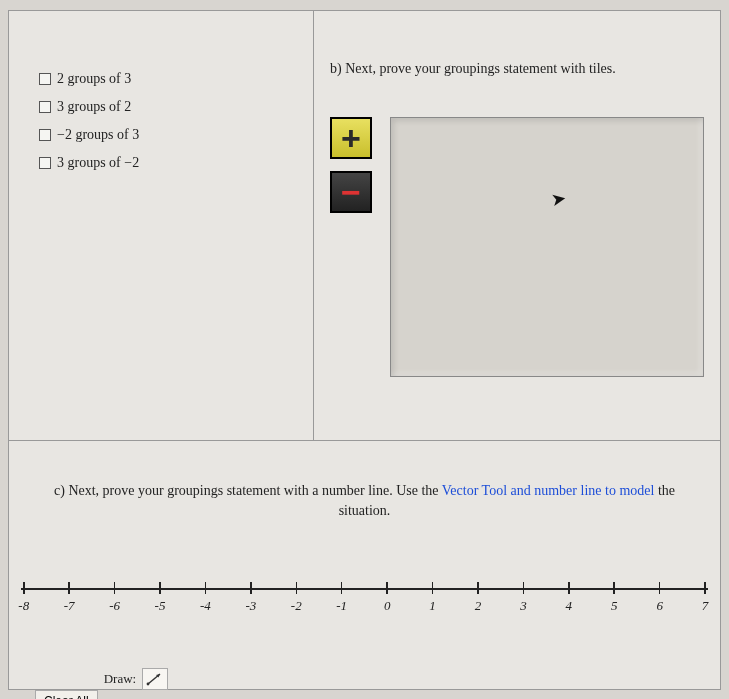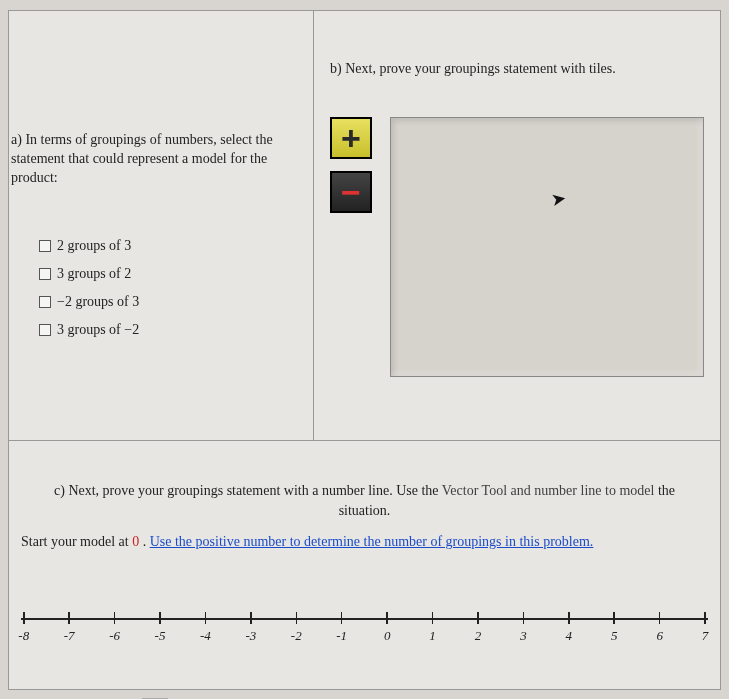--- a/index.html
+++ b/index.html
@@ -114,21 +114,21 @@
   .section-c {
     padding: 40px 12px 10px 12px;
     font-family: Georgia, 'Times New Roman', serif;
   }
   .c-text {
     text-align: center;
     font-size: 14px;
     line-height: 1.4;
     padding: 0 10px;
   }
-  .red { color: #404040; }
+  .red { color: #1d4ed8; }
   .c-start {
     margin-top: 14px;
     font-size: 14px;
   }
   .blue-link {
     color: #1a4bc9;
     text-decoration: underline;
   }
   .numline-wrap {
     margin-top: 18px;
@@ -216,21 +216,20 @@
   .zero-red { color: #c62222; font-family: Georgia, serif; }
 </style>
 </head>
 <body>
 
 <div class="page">
 
   <div class="top-row">
 
     <div class="col-a">
-      <div class="prompt-a">a) In terms of groupings of numbers, select the statement that could represent a model for the product:</div>
       <div class="options">
         <div class="option">
           <div class="chk"></div>
           <span>2 groups of 3</span>
         </div>
         <div class="option">
           <div class="chk"></div>
           <span>3 groups of 2</span>
         </div>
         <div class="option">
@@ -256,23 +255,20 @@
           <div class="cursor">➤</div>
         </div>
       </div>
     </div>
 
   </div>
 
   <div class="section-c">
     <div class="c-text">
       <span>c) Next, prove your groupings statement with a number line.  Use the </span><span class="red">Vector Tool and number line to model</span><span> the situation.</span>
-    </div>
-    <div class="c-start">
-      <span>Start your model at </span><span class="zero-red">0</span><span> . </span><span class="blue-link">Use the positive number to determine the number of groupings in this problem.</span>
     </div>
 
     <div class="numline-wrap">
       <div class="grid-dots"></div>
       <div class="number-line">
         <div class="axis"></div>
         <div class="ticks">
           <div class="tick">
               <span class="tick-label">-8</span>
             </div>

